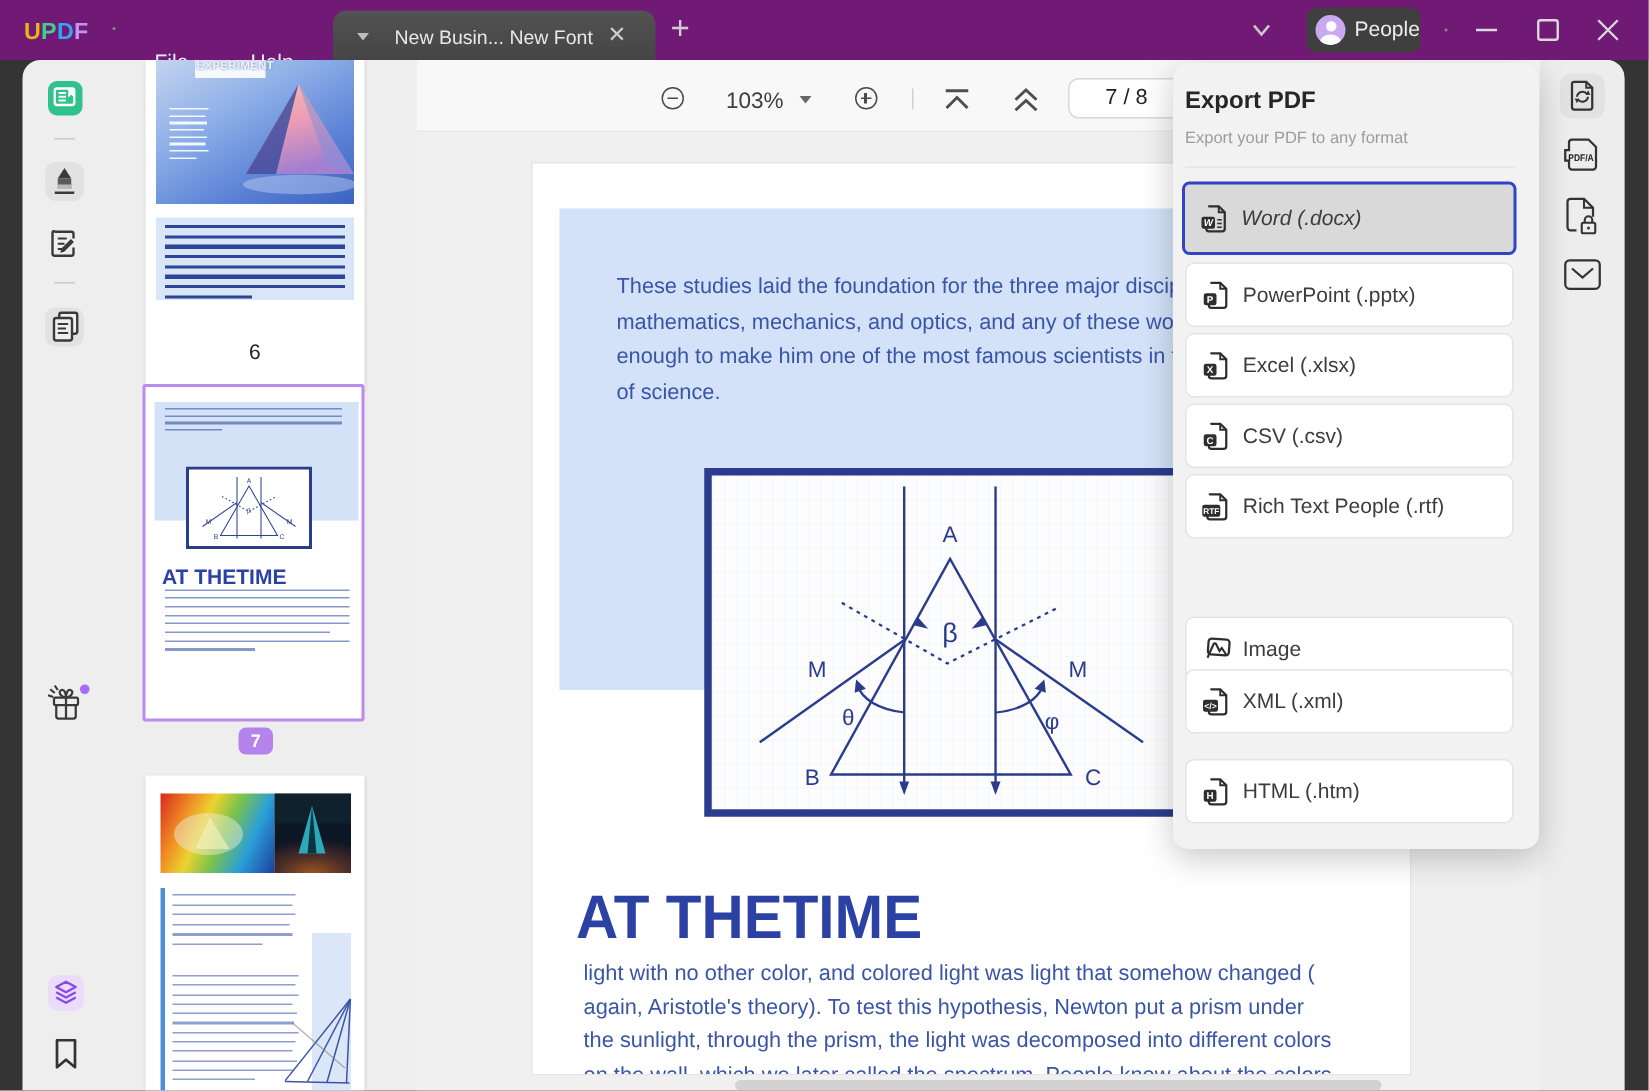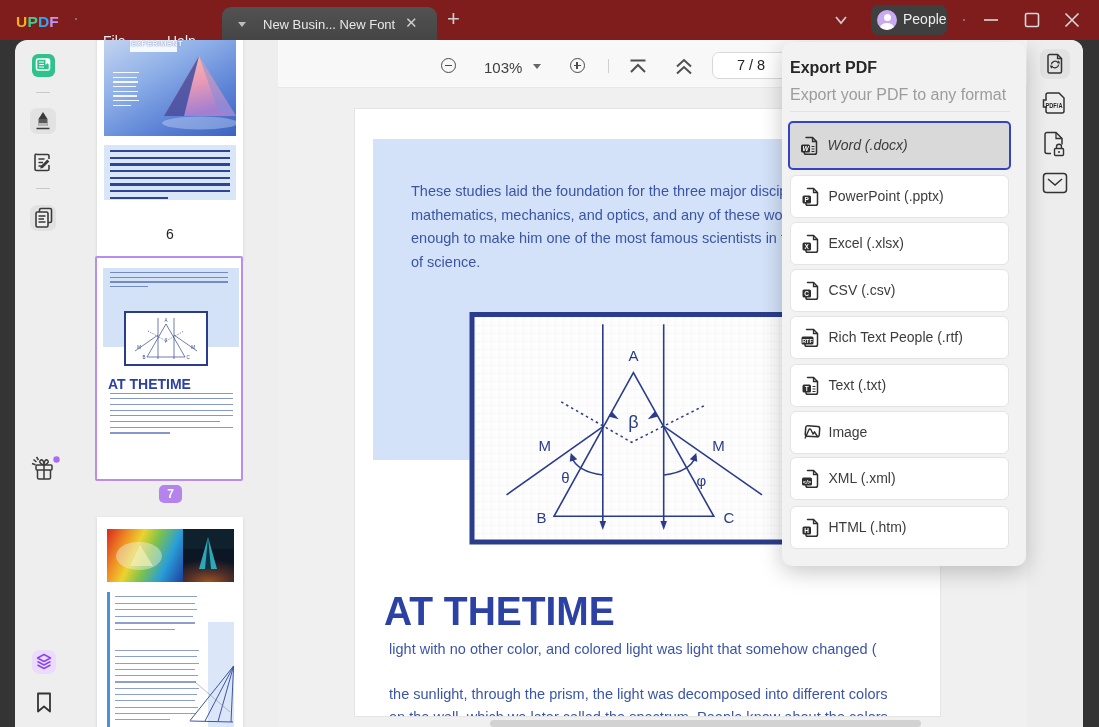--- a/index.html
+++ b/index.html
@@ -1,21 +1,21 @@
 <!DOCTYPE html>
 <html><head>
 <meta charset="utf-8">
 <style>
 * { margin:0; padding:0; box-sizing:border-box; }
 html,body { width:1099px; height:727px; overflow:hidden; }
 body { font-family:"Liberation Sans", sans-serif; background:#343434; position:relative; }
 .abs { position:absolute; }
 
 
-#titlebar { position:absolute; left:0; top:0; width:1099px; height:40px; background:#7f1d1d; }
+#titlebar { position:absolute; left:0; top:0; width:1099px; height:40px; background:#701a75; }
 #logo { position:absolute; left:16px; top:13px; font-size:15.5px; font-weight:bold; letter-spacing:0.2px; }
 #logo .u{color:#eeb117;} #logo .p{color:#3ed18e;} #logo .d{color:#34a5ee;} #logo .f{color:#c193f2;}
 .menuitem { position:absolute; top:13px; font-size:14px; color:#ededed;margin-top:20px; }
 #tab { position:absolute; left:222px; top:7px; width:215px; height:33px; background:linear-gradient(#525252,#454545); border-radius:9px 9px 0 0; }
 #tab .caret { position:absolute; left:16px; top:15px; width:0; height:0; border-left:4.5px solid transparent; border-right:4.5px solid transparent; border-top:5px solid #bdbdbd; }
 #tab .label { position:absolute; left:41px; top:9.5px; font-size:13px; color:#e8e8e8; white-space:nowrap; }
 #tab .close { position:absolute; left:183px; top:7px; font-size:15px; color:#cdcdcd; }
 #newtab { position:absolute; left:447px; top:6px; font-size:22px; font-weight:300; color:#cdcdcd; }
 #acct-chev { position:absolute; left:833px; top:11px; }
 #login { position:absolute; left:871px; top:5px; width:76px; height:30px; background:#3f3f3f; border-radius:7px; }
@@ -46,21 +46,21 @@
 #heading { position:absolute; left:29px; top:478.5px; font-size:41px; font-weight:bold; color:#2c41a4; white-space:nowrap; transform:scaleX(0.95); transform-origin:left; }
 .para { position:absolute; font-size:14.5px; color:#3a55a8; white-space:nowrap; letter-spacing:0.02px; }
 #hscroll { position:absolute; left:212px; top:631px; width:431px; height:7px; border-radius:4px; background:#d2d2d2; }
 
 
 #rightbar { position:absolute; left:1012px; top:0; width:56px; height:687px; background:#ededed; }
 
 
 #panel { position:absolute; left:767px; top:2px; width:244px; height:524px; background:#f2f2f2; border-radius:10px; box-shadow:0 6px 22px rgba(0,0,0,0.22); }
 #panel h1 { position:absolute; left:8px; top:17px; font-size:16px; font-weight:bold; color:#262626; }
-#panel .sub { position:absolute; left:8px; top:44px; font-size:16px; color:#9c9c9c; }
+#panel .sub { position:absolute; left:8px; top:44px; font-size:11px; color:#9c9c9c; }
 #panel .sep { position:absolute; left:8px; top:69px; width:220px; height:1px; background:#e3e3e3; }
 .expitem { position:absolute; left:7.5px; width:219px; height:43px; background:#fff; border:1px solid #e4e4e4; border-radius:6px; }
 .expitem.sel { left:5.5px; width:223px; height:49px; background:#d9d9d9; border:2px solid #3243c6; border-radius:5px; }
 .expitem .txt { position:absolute; left:38px; top:12px; font-size:14px; color:#3c3c3c; }
 .expitem.sel .txt { top:14px; }
 .expitem svg { position:absolute; left:10px; top:11px; }
 .expitem.sel svg { top:13px; }
 </style>
 </head>
 <body>
@@ -352,20 +352,21 @@
             <text x="261.8" y="214">C</text>
             <text x="77.7" y="142">M</text>
             <text x="251.5" y="142">M</text>
             <text x="166.4" y="119" font-size="18">β</text>
             <text x="98.5" y="174" font-size="15">θ</text>
             <text x="234.3" y="177" font-size="15">φ</text>
           </g>
         </svg>
         <div id="heading">AT THETIME</div>
         <div class="para" style="left:34px; top:532px;">light with no other color, and colored light was light that somehow changed (</div>
+        <div class="para" style="left:34px; top:554.7px;">again, Aristotle's theory). To test this hypothesis, Newton put a prism under</div>
         <div class="para" style="left:34px; top:577.4px;">the sunlight, through the prism, the light was decomposed into different colors</div>
         <div class="para" style="left:34px; top:600.1px;">on the wall, which we later called the spectrum. People know about the colors</div>
       </div>
       <div id="hscroll"></div>
     </div>
   </div>
 
   <div id="rightbar">
     <div class="abs" style="left:13px; top:9px; width:30px; height:30px; border-radius:8px; background:#e2e2e2;"></div>
     <svg class="abs" style="left:18px; top:13px;" width="20" height="22">
@@ -437,38 +438,28 @@
     </div>
     <div class="expitem" style="top:274.4px;">
       <svg width="20" height="20">
           <path d="M5.5,1.5 h7 l4,4 v11 a1.8,1.8 0 0 1 -1.8,1.8 h-9 a1.8,1.8 0 0 1 -1.8,-1.8 v-3" stroke="#2e2e2e" stroke-width="1.5" fill="none" stroke-linecap="round"></path>
           <path d="M12.5,1.5 v4 h4" stroke="#2e2e2e" stroke-width="1.3" fill="none"></path>
           <rect x="0.5" y="8.5" width="12" height="8" rx="1.5" fill="#2e2e2e"></rect>
           <text x="6.5" y="14.6" font-size="5.5" font-weight="bold" fill="#fff" text-anchor="middle">RTF</text>
         </svg>
       <div class="txt">Rich Text People (.rtf)</div>
     </div>
-    <div class="expitem" style="top:321.7px;">
-      <svg width="20" height="20">
-          <path d="M6.5,1.5 h6 l4,4 v11 a1.8,1.8 0 0 1 -1.8,1.8 h-8 a1.8,1.8 0 0 1 -1.8,-1.8 v-3.5" stroke="#2e2e2e" stroke-width="1.5" fill="none" stroke-linecap="round"></path>
-          <path d="M12.5,1.5 v4 h4" stroke="#2e2e2e" stroke-width="1.3" fill="none"></path>
-          <rect x="1.5" y="8.5" width="8.5" height="8" rx="1.5" fill="#2e2e2e"></rect>
-          <text x="5.7" y="14.8" font-size="6.5" font-weight="bold" fill="#fff" text-anchor="middle">T</text>
-          <path d="M11.5,10.5 h3 M11.5,13 h3 M11.5,15.5 h3" stroke="#2e2e2e" stroke-width="1"></path>
-        </svg>
-      <div class="txt">Text (.txt)</div>
-    </div>
     <div class="expitem" style="top:369px;">
       <svg width="20" height="20">
           <rect x="4.5" y="3" width="14" height="10.5" rx="2" stroke="#2e2e2e" stroke-width="1.5" fill="none" transform="rotate(4 11 8)"></rect>
           <path d="M2,16.5 l4,-9 a1,1 0 0 1 1.8,0 l2.2,4.5 l1.5,-2 l3,4.5" stroke="#2e2e2e" stroke-width="1.4" fill="none" transform="translate(2,-1)"></path>
         </svg>
       <div class="txt">Image</div>
     </div>
-    <div class="expitem" style="top:415px;padding-left:22px;">
+    <div class="expitem" style="top:404px;padding-left:22px;">
       <svg width="20" height="20">
           <path d="M6.5,1.5 h6 l4,4 v11 a1.8,1.8 0 0 1 -1.8,1.8 h-8 a1.8,1.8 0 0 1 -1.8,-1.8 v-3.5" stroke="#2e2e2e" stroke-width="1.5" fill="none" stroke-linecap="round"></path>
           <path d="M12.5,1.5 v4 h4" stroke="#2e2e2e" stroke-width="1.3" fill="none"></path>
           <rect x="1" y="8.5" width="10" height="8" rx="1.5" fill="#2e2e2e"></rect>
           <text x="6" y="14.7" font-size="5.8" font-weight="bold" fill="#fff" text-anchor="middle">&lt;/&gt;</text>
         </svg>
       <div class="txt">XML (.xml)</div>
     </div>
     <div class="expitem" style="top:463.6px;">
       <svg width="20" height="20">

